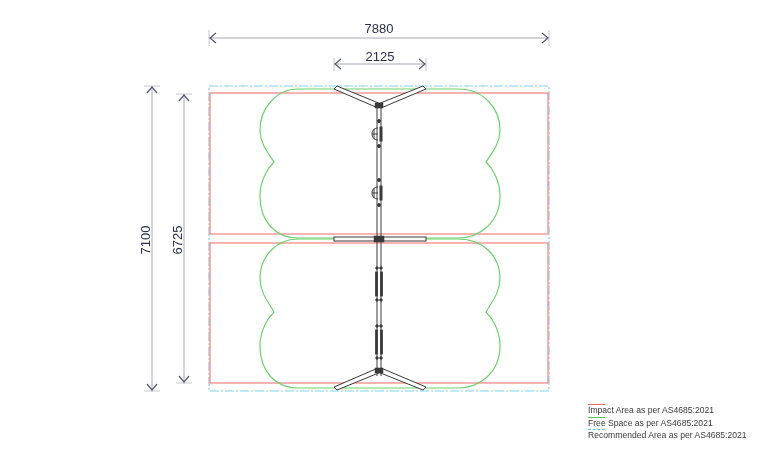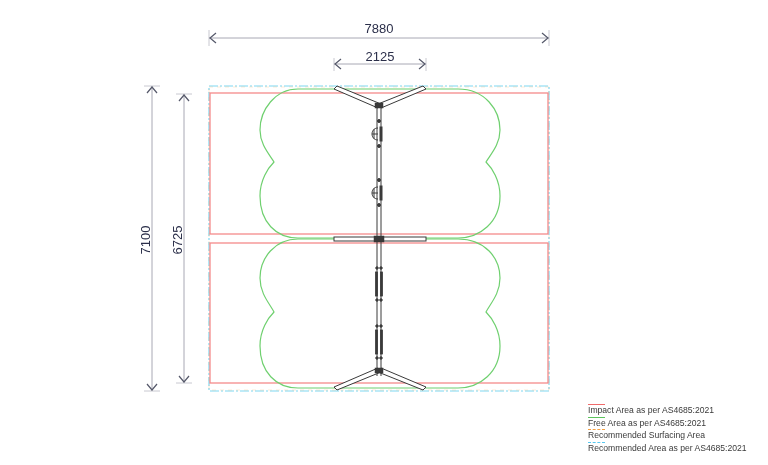--- a/index.html
+++ b/index.html
@@ -134,23 +134,19 @@
   </g>
 </svg>
 
 <div class="legend">
   <div class="legend-row">
     <span class="legend-swatch" style="border-top:1.3px solid #f06b6b;"></span>
     <span class="legend-label">Impact Area as per AS4685:2021</span>
   </div>
   <div class="legend-row">
     <span class="legend-swatch" style="border-top:1.3px solid #5cc45c;"></span>
-    <span class="legend-label">Free Area as per AS4685:2021</span>
-  </div>
-  <div class="legend-row">
-    <span class="legend-swatch" style="border-top:1.3px dashed #f5a040;"></span>
-    <span class="legend-label">Recommended Surfacing Area</span>
+    <span class="legend-label">Free Space as per AS4685:2021</span>
   </div>
   <div class="legend-row">
     <span class="legend-swatch" style="border-top:1.3px dashed #58c8f0;"></span>
     <span class="legend-label">Recommended Area as per AS4685:2021</span>
   </div>
 </div>
 
 </body></html>

